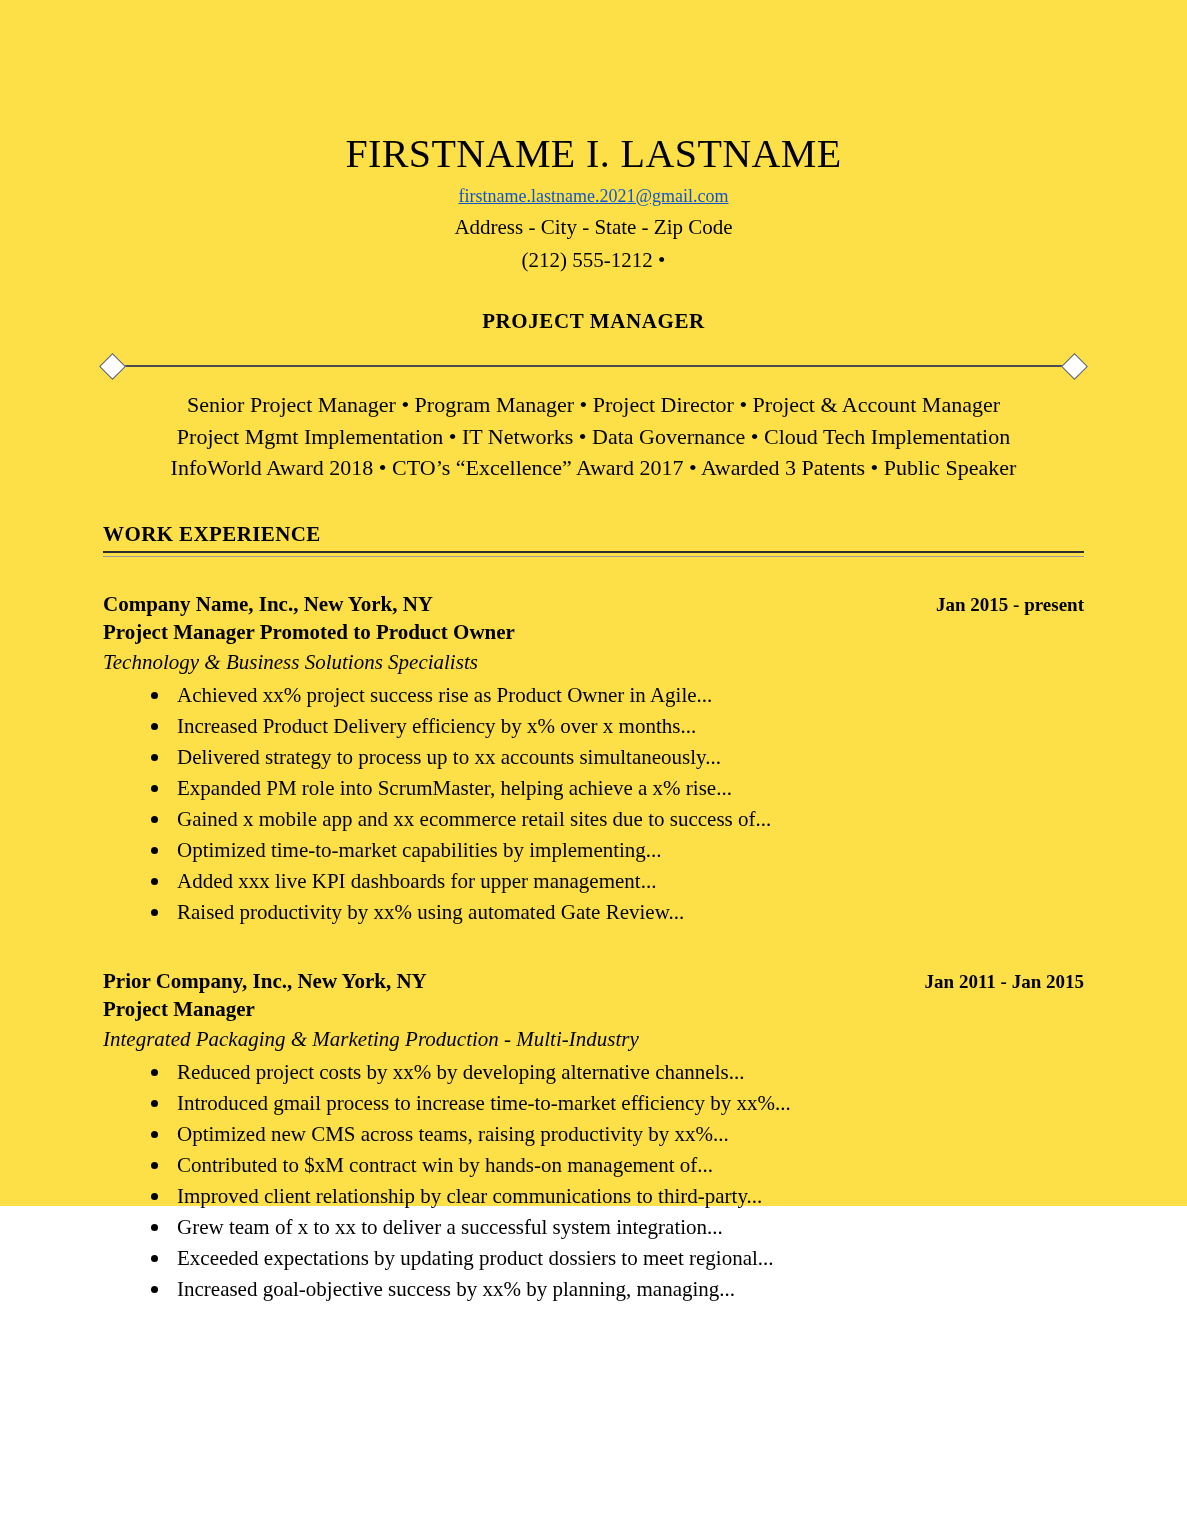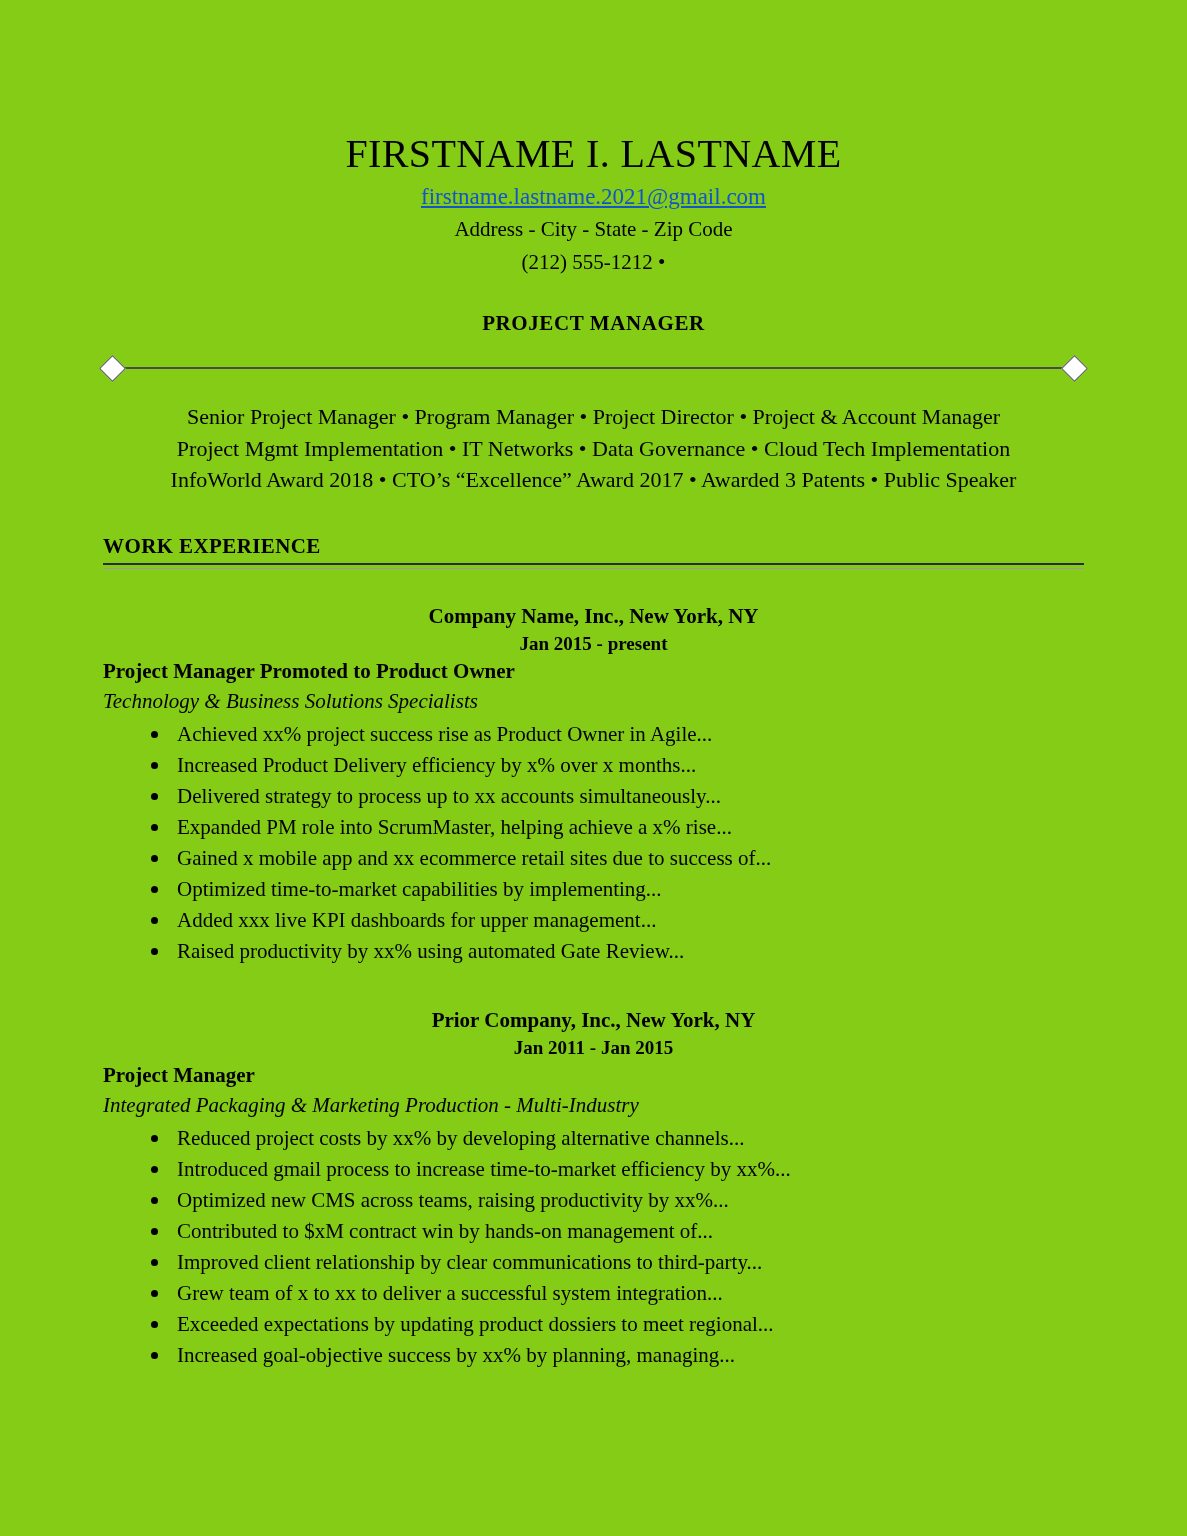--- a/index.html
+++ b/index.html
@@ -10,44 +10,44 @@
   body {
     width: 1187px;
     height: 1536px;
     font-family: "Liberation Serif", "DejaVu Serif", serif;
     color: #000000;
     -webkit-font-smoothing: antialiased;
   }
   .page {
     position: relative;
     width: 1187px;
-    height: 1536px;
+    height: 1206px;
     box-sizing: border-box;
     padding: 0 103px;
-    background: #84cc16;
+    background: #fde047;
   }
 
   
   .header {
     text-align: center;
     padding-top: 131px;
   }
   .name {
     font-size: 40px;
     line-height: 46px;
     font-weight: 400;
     letter-spacing: 0.4px;
     margin: 0;
   }
   .email-line {
     margin-top: 6px;
     line-height: 27px;
   }
   .email-link {
-    font-size: 23px;
+    font-size: 18px;
     color: #1155cc;
     cursor: pointer;
     margin-top: 32px;
   }
   .contact-line {
     font-size: 21px;
     line-height: 31px;
     margin-top: 2px;
   }
 
@@ -80,21 +80,21 @@
   .divider-line {
     flex: 1 1 auto;
     height: 0;
     border-top: 2px solid #4a4a50;
     margin: 0 -1px;
   }
 
   
   .skills {
     text-align: center;
-    margin-top: 18px;
+    margin-top: 8px;
   }
   .skills .line {
     font-size: 22px;
     line-height: 31.5px;
     white-space: nowrap;
   }
 
   
   .section {
     margin-top: 38px;
@@ -112,22 +112,21 @@
     border-bottom: 1px solid #9a9aa0;
   }
 
   
   .job {
     margin-top: 34px;
   }
   .job-row {
     display: flex;
     justify-content: space-between;
-    align-items: center;
-    flex-direction: column;
+    align-items: flex-start;
   }
   .company {
     font-size: 21px;
     font-weight: bold;
     line-height: 27px;
   }
   .dates {
     font-size: 19px;
     font-weight: bold;
     line-height: 27px;

